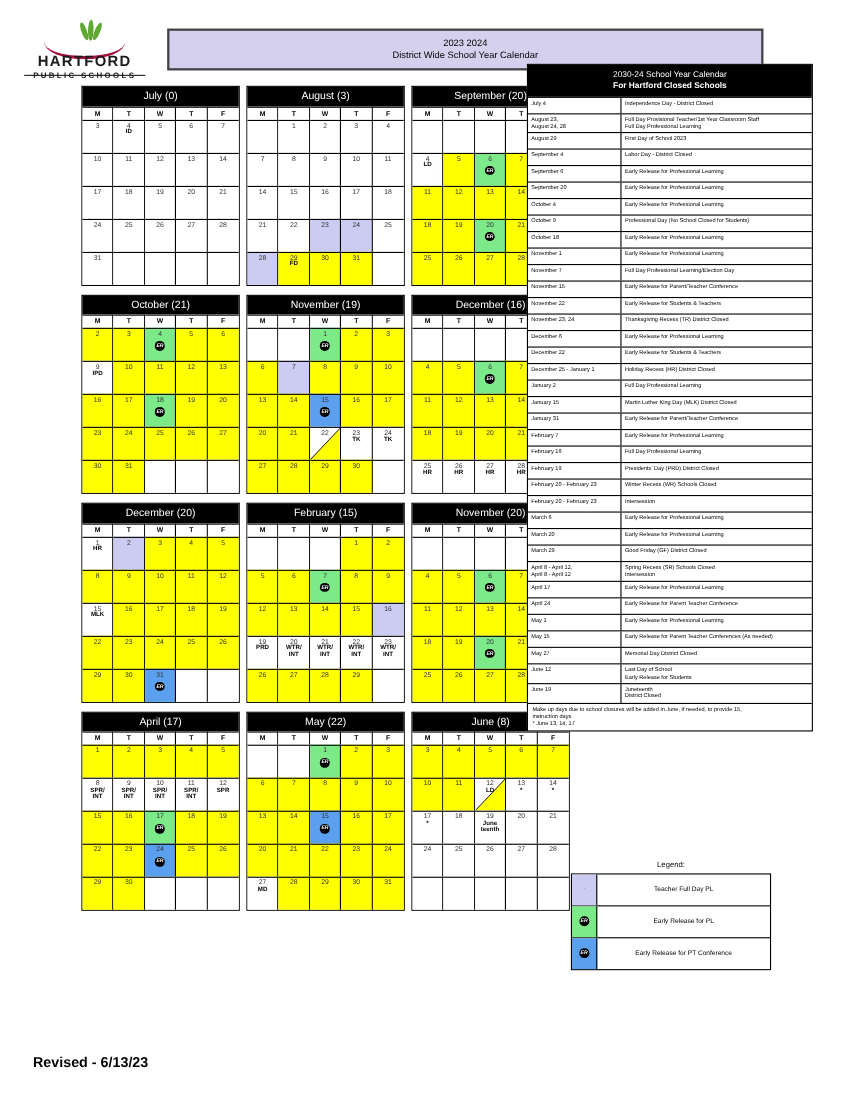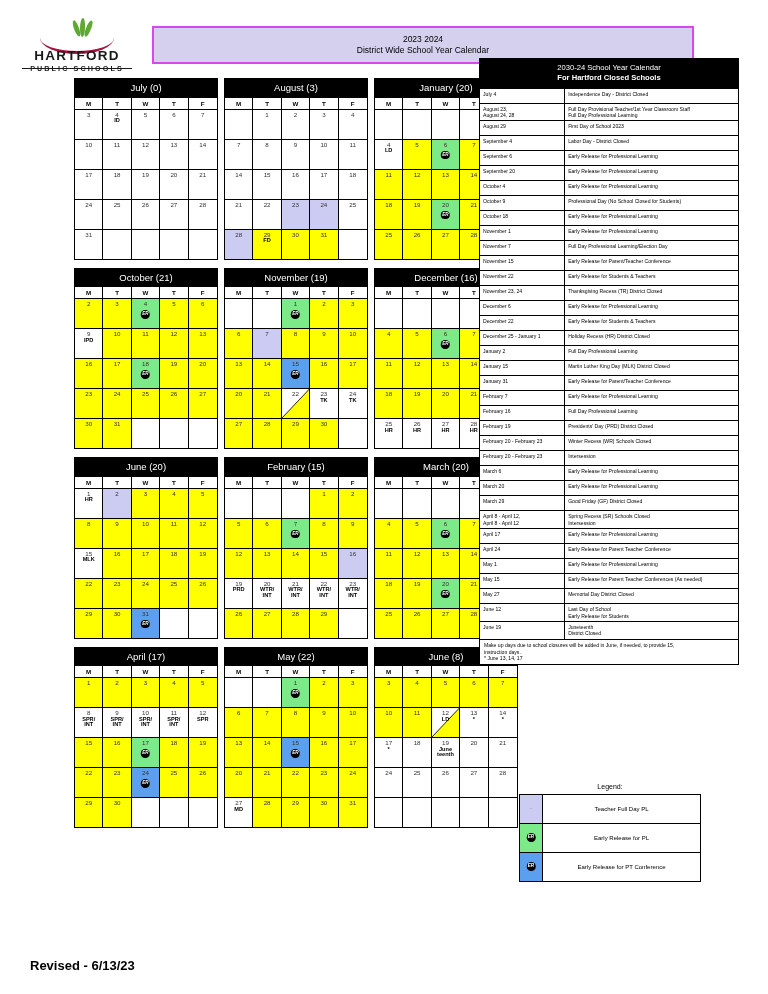--- a/index.html
+++ b/index.html
@@ -14,21 +14,21 @@
   .leaf span{position:absolute;display:block;background:#5fa832;border-radius:60% 40% 55% 45%;}
   .swoosh{position:absolute;left:18px;top:20px;width:74px;height:13px;
           border-bottom:3px solid #a8123e;border-radius:0 0 50% 50%/0 0 100% 100%;}
   .logo-name{position:absolute;left:0;top:30px;width:110px;text-align:center;
              font-size:13.5px;font-weight:bold;letter-spacing:1.2px;color:#1a1a1a;
              border-bottom:1.4px solid #1a1a1a;padding-bottom:5px;}
   .logo-sub{position:absolute;left:0;top:46px;width:110px;text-align:center;
             font-size:7.2px;font-weight:bold;letter-spacing:2.1px;color:#1a1a1a;}
 
   .title-box{position:absolute;left:152px;top:14px;width:538px;height:34px;
-             background:#d5d0ee;border:2px solid #d946ef;display:flex;flex-direction:column;
+             background:#d5d0ee;border:2px solid #404040;display:flex;flex-direction:column;
              align-items:center;justify-content:center;line-height:1.25;}
   .title-box .t1{font-size:8.5px;}
   .title-box .t2{font-size:8.5px;}
 
   
   .months{position:absolute;left:26px;top:78px;width:444px;padding-left:48px;}
   .mrow{display:flex;gap:6px;margin-bottom:8px;}
   .month{width:144px;border:1.6px solid #000;box-sizing:border-box;}
   .mtitle{background:#000;color:#fff;text-align:center;font-size:9.5px;padding:3px 0 3.5px;}
   .dowrow{display:flex;}
@@ -284,21 +284,21 @@
             <div class="cell yel">
               <div class="dn">30</div>
             </div>
             <div class="cell yel">
               <div class="dn">31</div>
             </div>
             <div class="cell empty"></div>
           </div>
         </div>
         <div class="month">
-          <div class="mtitle">January (20)</div>
+          <div class="mtitle">September (20)</div>
           <div class="dowrow">
             <div class="dow">M</div>
             <div class="dow">T</div>
             <div class="dow">W</div>
             <div class="dow">T</div>
             <div class="dow">F</div>
           </div>
           <div class="wk">
             <div class="cell empty"></div>
             <div class="cell empty"></div>
@@ -669,21 +669,21 @@
             </div>
             <div class="cell wht">
               <div class="dn">29</div>
               <div class="lbl">HR</div>
             </div>
           </div>
         </div>
       </div>
       <div class="mrow">
         <div class="month">
-          <div class="mtitle">June (20)</div>
+          <div class="mtitle">December (20)</div>
           <div class="dowrow">
             <div class="dow">M</div>
             <div class="dow">T</div>
             <div class="dow">W</div>
             <div class="dow">T</div>
             <div class="dow">F</div>
           </div>
           <div class="wk">
             <div class="cell wht">
               <div class="dn">1</div>
@@ -856,21 +856,21 @@
             <div class="cell yel">
               <div class="dn">28</div>
             </div>
             <div class="cell yel">
               <div class="dn">29</div>
             </div>
             <div class="cell empty"></div>
           </div>
         </div>
         <div class="month">
-          <div class="mtitle">March (20)</div>
+          <div class="mtitle">November (20)</div>
           <div class="dowrow">
             <div class="dow">M</div>
             <div class="dow">T</div>
             <div class="dow">W</div>
             <div class="dow">T</div>
             <div class="dow">F</div>
           </div>
           <div class="wk">
             <div class="cell empty"></div>
             <div class="cell empty"></div>

